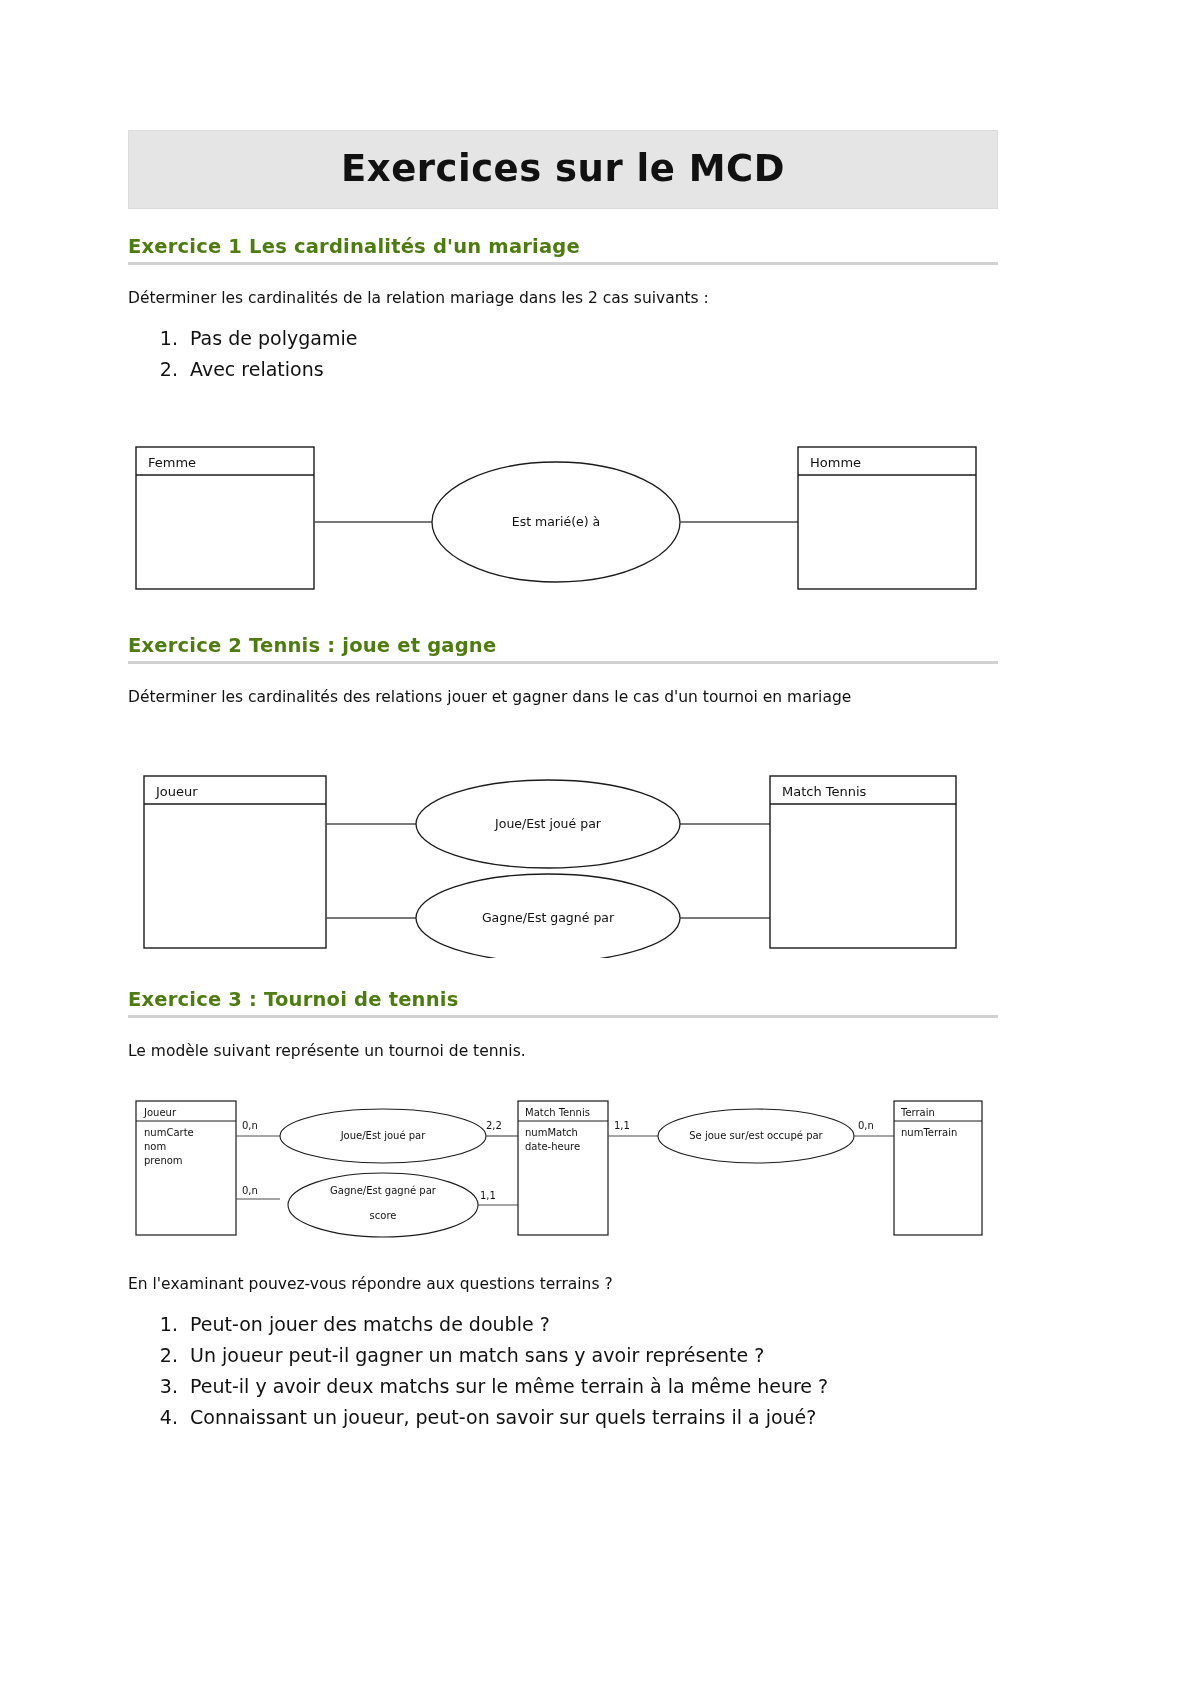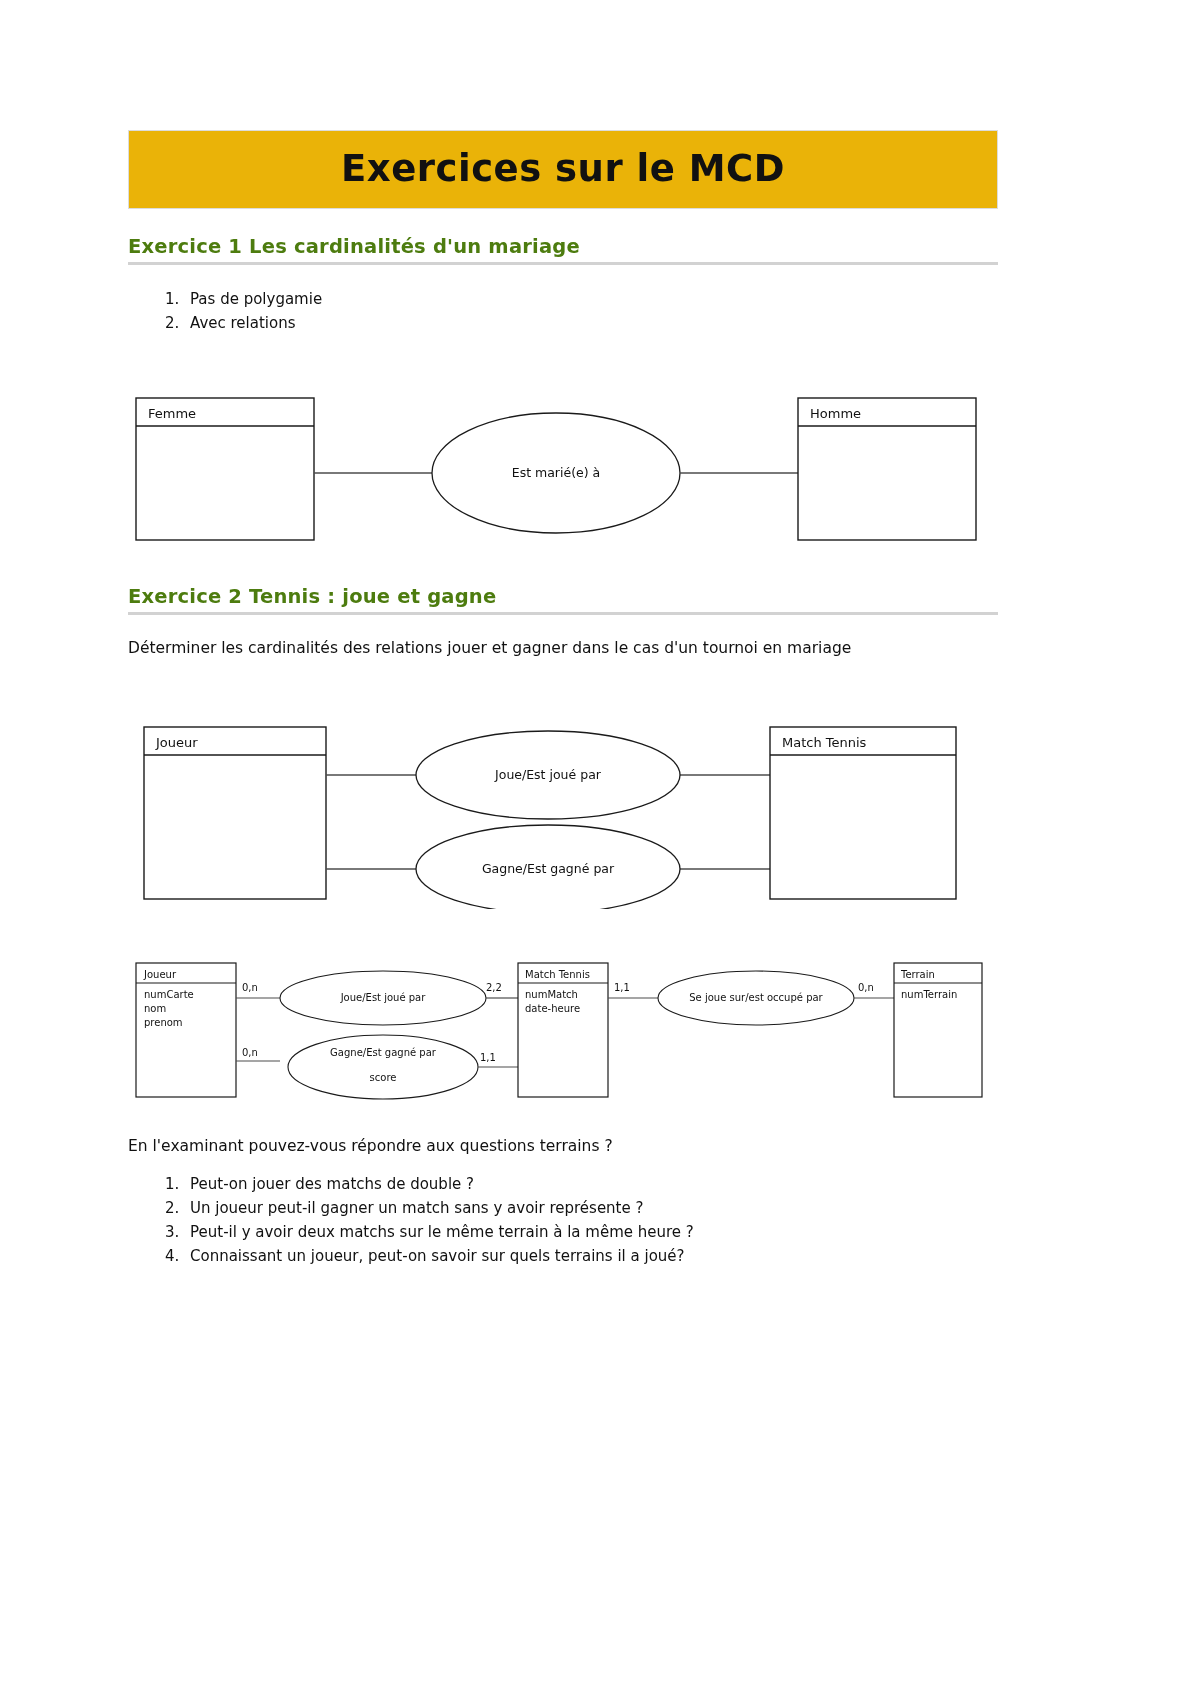--- a/index.html
+++ b/index.html
@@ -23,21 +23,21 @@
   .content {
     position: absolute;
     left: 128px;
     top: 130px;
     width: 870px;
   }
 
   
   .title-banner {
     border: 1px solid #dcdcdc;
-    background: #eab308;
+    background: #e5e5e5;
     padding: 16px 10px 18px 10px;
     text-align: center;
     margin-bottom: 26px;
   }
   .title-banner h1 {
     margin: 0;
     font-size: 37px;
     font-weight: bold;
     letter-spacing: 0.5px;
     color: #111111;
@@ -62,21 +62,21 @@
   .section-block { margin-bottom: 8px; }
 
   
   p.body-text {
     font-size: 15.5px;
     line-height: 1.45;
     margin: 0 0 14px 0;
     color: #111;
   }
   ol.num-list {
-    font-size: 15px;
+    font-size: 19px;
     line-height: 1.62;
     margin: 6px 0 0 0;
     padding-left: 56px;
     color: #111;
   }
   ol.num-list li { padding-left: 6px; }
 
   
   .diagram-wrap { position: relative; width: 100%; text-align: right; }
   .diagram-wrap svg { display: block; }
@@ -102,20 +102,21 @@
 <div class="page">
   <div class="content">
 
     <div class="title-banner">
       <h1>Exercices sur le MCD</h1>
     </div>
 
     <div class="section-block">
       <h2 class="section-head">Exercice 1 Les cardinalités d'un mariage</h2>
       <div class="section-rule"></div>
+      <p class="body-text">Déterminer les cardinalités de la relation mariage dans les 2 cas suivants :</p>
       <ol class="num-list">
         <li>Pas de polygamie</li>
         <li>Avec relations</li>
       </ol>
     </div>
 
     <div class="spacer-lg"></div>
 
     <div class="diagram-wrap">
       <svg width="870" height="165" viewBox="0 0 870 165">
@@ -181,20 +182,25 @@
         <g>
           <rect class="er-box-line" x="642" y="8" width="186" height="172" stroke-width="1.4"></rect>
           <line class="er-box-line" x1="642" y1="36" x2="828" y2="36" stroke-width="1.4"></line>
           <text class="er-label" x="654" y="28" font-size="13">Match Tennis</text>
         </g>
       </svg>
     </div>
 
     <div class="spacer-md"></div>
 
+    <div class="section-block">
+      <h2 class="section-head">Exercice 3 : Tournoi de tennis</h2>
+      <div class="section-rule"></div>
+      <p class="body-text">Le modèle suivant représente un tournoi de tennis.</p>
+    </div>
 
     <div class="spacer-sm"></div>
 
     <div class="diagram-wrap">
       <svg width="870" height="148" viewBox="0 0 870 148">
 
         <g>
           <rect class="er-box-line" x="8" y="6" width="100" height="134" stroke-width="1.2"></rect>
           <line class="er-box-line" x1="8" y1="26" x2="108" y2="26" stroke-width="1.2"></line>
           <text class="er-label" x="16" y="21" font-size="10">Joueur</text>

